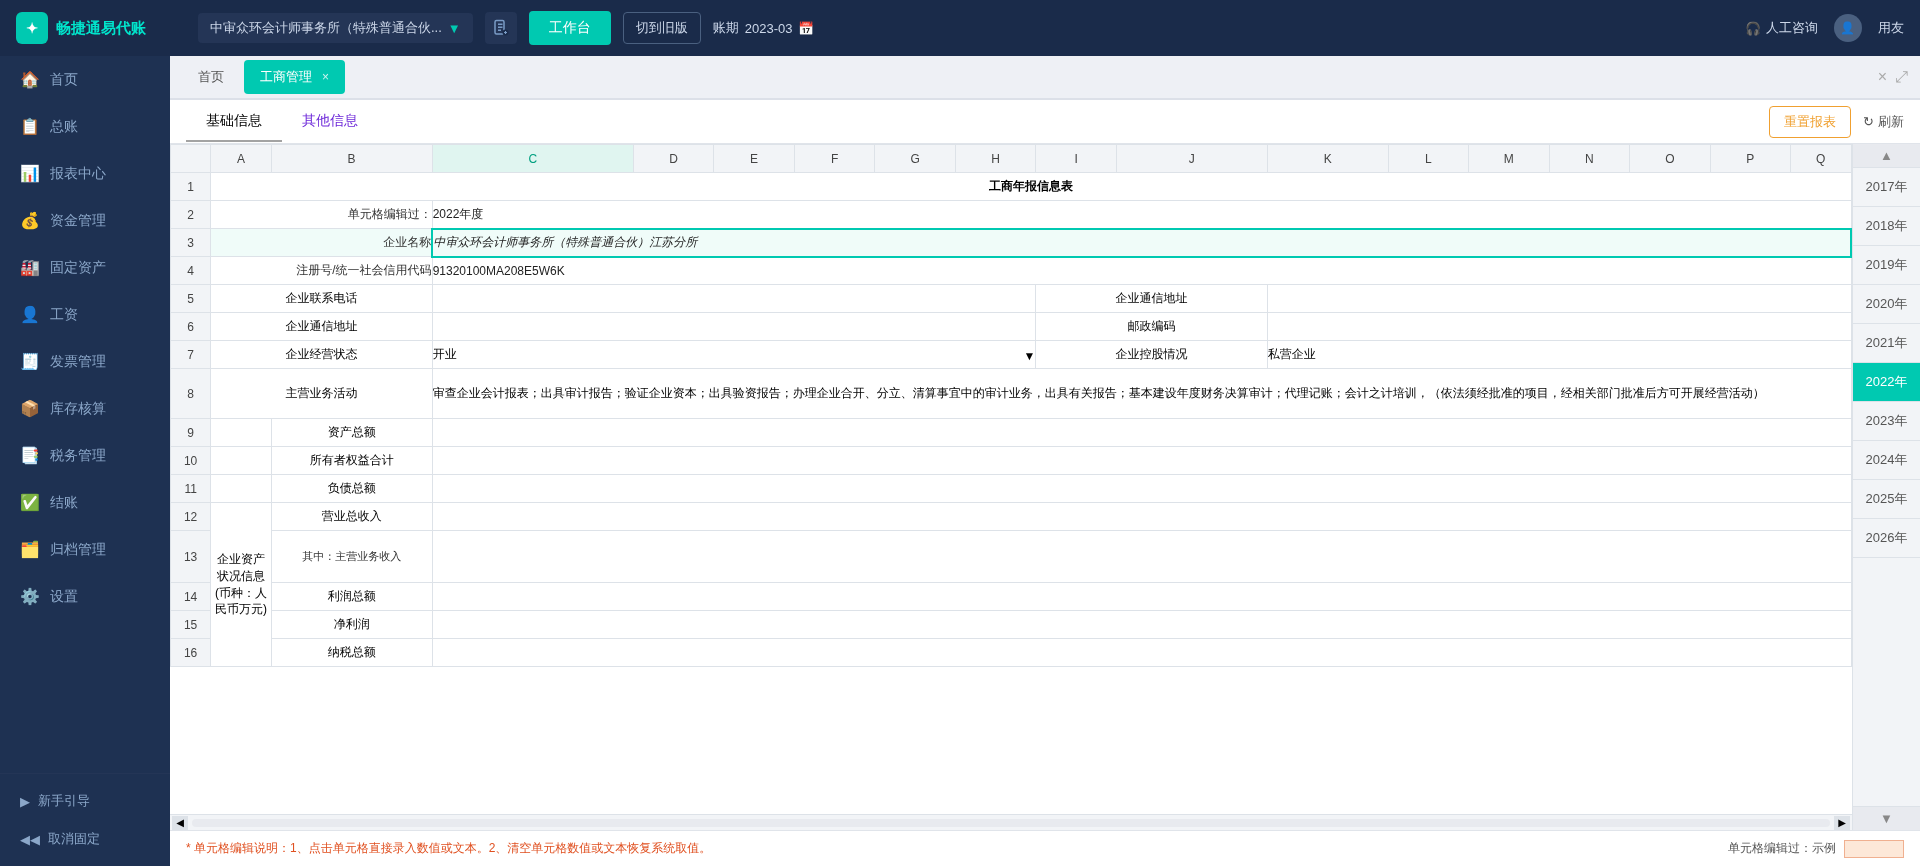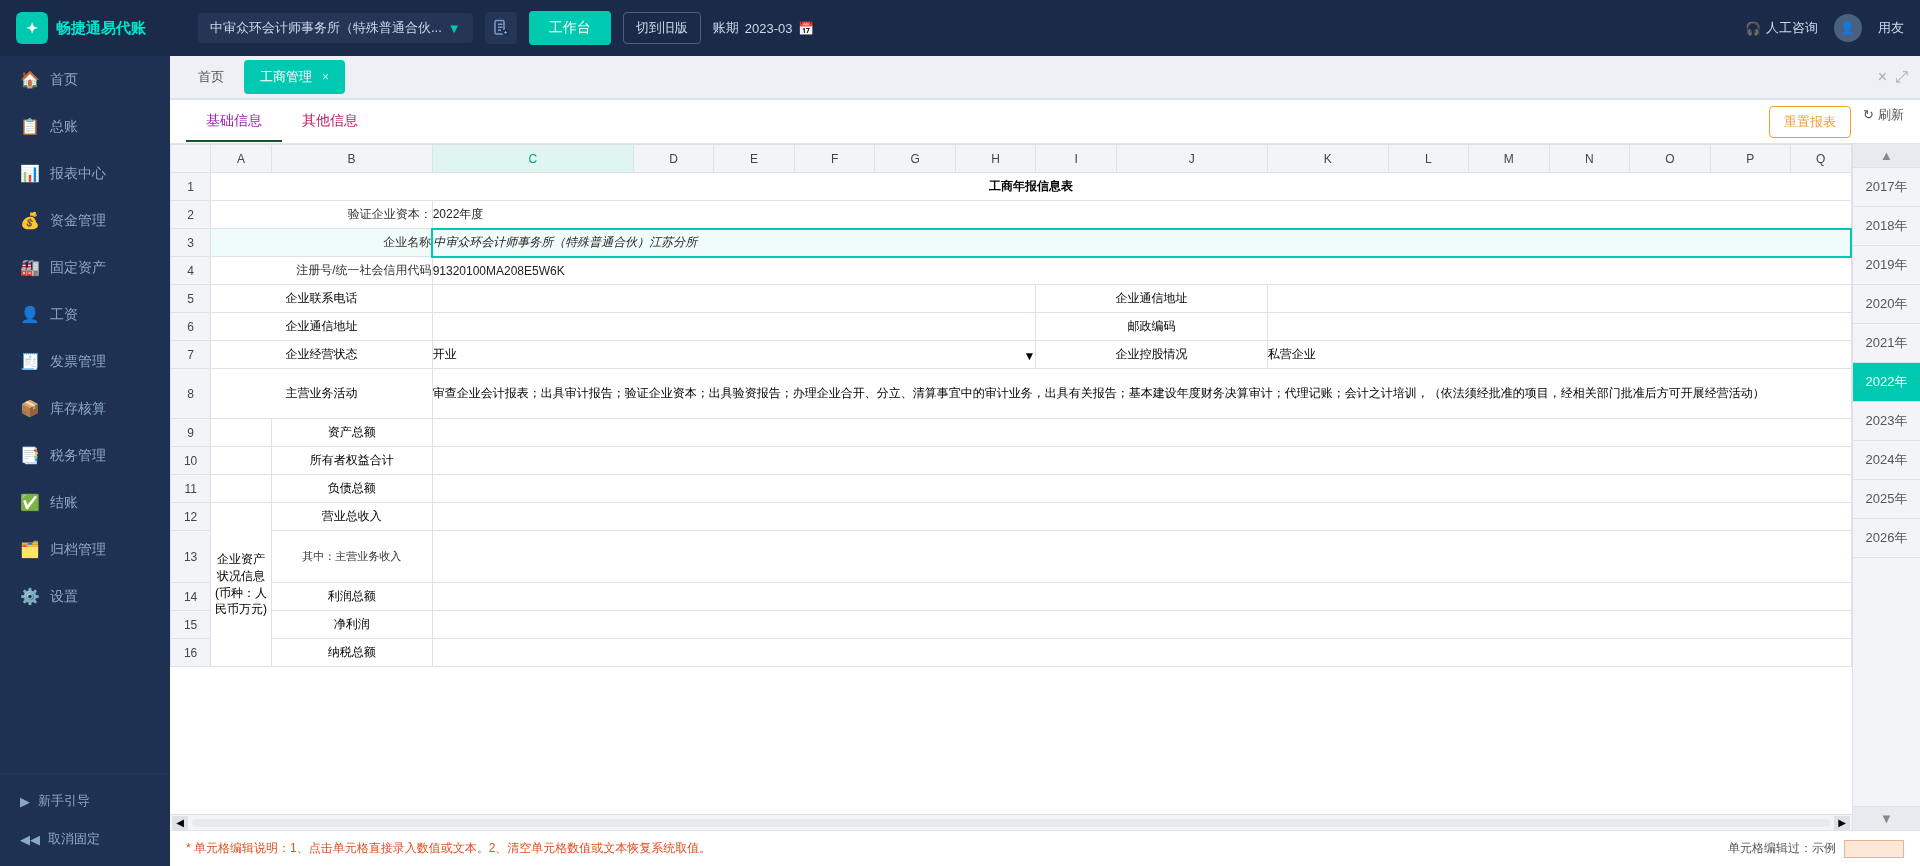--- a/index.html
+++ b/index.html
@@ -46,23 +46,23 @@
     .tab-item.active { background: #00c9b1; color: white; border-radius: 4px; }
     .tab-close { margin-left: 6px; color: rgba(255,255,255,0.8); font-size: 12px; }
     .home-tab { color: #555; }
 
     
     .page-content { flex: 1; background: white; overflow: hidden; display: flex; flex-direction: column; margin: 0; }
 
     
     .sub-tab-bar { display: flex; align-items: center; border-bottom: 1px solid #e0e4ea; padding: 0 16px; background: white; height: 44px; gap: 0; justify-content: space-between; }
     .sub-tabs { display: flex; gap: 0; }
-    .sub-tab { padding: 10px 20px; color: #be185d; cursor: pointer; font-size: 14px; border-bottom: 2px solid transparent; }
-    .sub-tab.active { color: #a21caf; border-bottom: 2px solid #14532d; }
-    .sub-tab-actions { display: flex; align-items: flex-start; gap: 12px; }
+    .sub-tab { padding: 10px 20px; color: #6d28d9; cursor: pointer; font-size: 14px; border-bottom: 2px solid transparent; }
+    .sub-tab.active { color: #000000; border-bottom: 2px solid #a3a3a3; }
+    .sub-tab-actions { display: flex; align-items: center; gap: 12px; }
     .reset-btn { border: 1px solid #f0a030; color: #f0a030; background: white; padding: 6px 14px; border-radius: 4px; font-size: 13px; cursor: pointer; font-family: inherit; }
     .refresh-btn { display: flex; align-items: center; gap: 4px; color: #555; background: none; border: none; font-size: 13px; cursor: pointer; font-family: inherit; }
 
     
     .sheet-container { flex: 1; display: flex; overflow: hidden; }
     .sheet-main { flex: 1; overflow: hidden; display: flex; flex-direction: column; }
     .sheet-table-wrap { flex: 1; overflow: auto; position: relative; }
 
     
     .sheet-table { border-collapse: collapse; width: 100%; min-width: 1400px; }
@@ -287,21 +287,21 @@
                 </thead>
                 <tbody>
 
                   <tr>
                     <td class="row-header">1</td>
                     <td colspan="17" class="cell cell-center merge-cell">工商年报信息表</td>
                   </tr>
 
                   <tr>
                     <td class="row-header">2</td>
-                    <td colspan="2" class="cell cell-label">验证企业资本：</td>
+                    <td colspan="2" class="cell cell-label">单元格编辑过：</td>
                     <td colspan="15" class="cell cell-value">2022年度</td>
                   </tr>
 
                   <tr style="background:#f0fcf9;">
                     <td class="row-header">3</td>
                     <td colspan="2" class="cell cell-label">企业名称</td>
                     <td colspan="15" class="cell cell-value cell-green-border">中审众环会计师事务所（特殊普通合伙）江苏分所</td>
                   </tr>
 
                   <tr>

